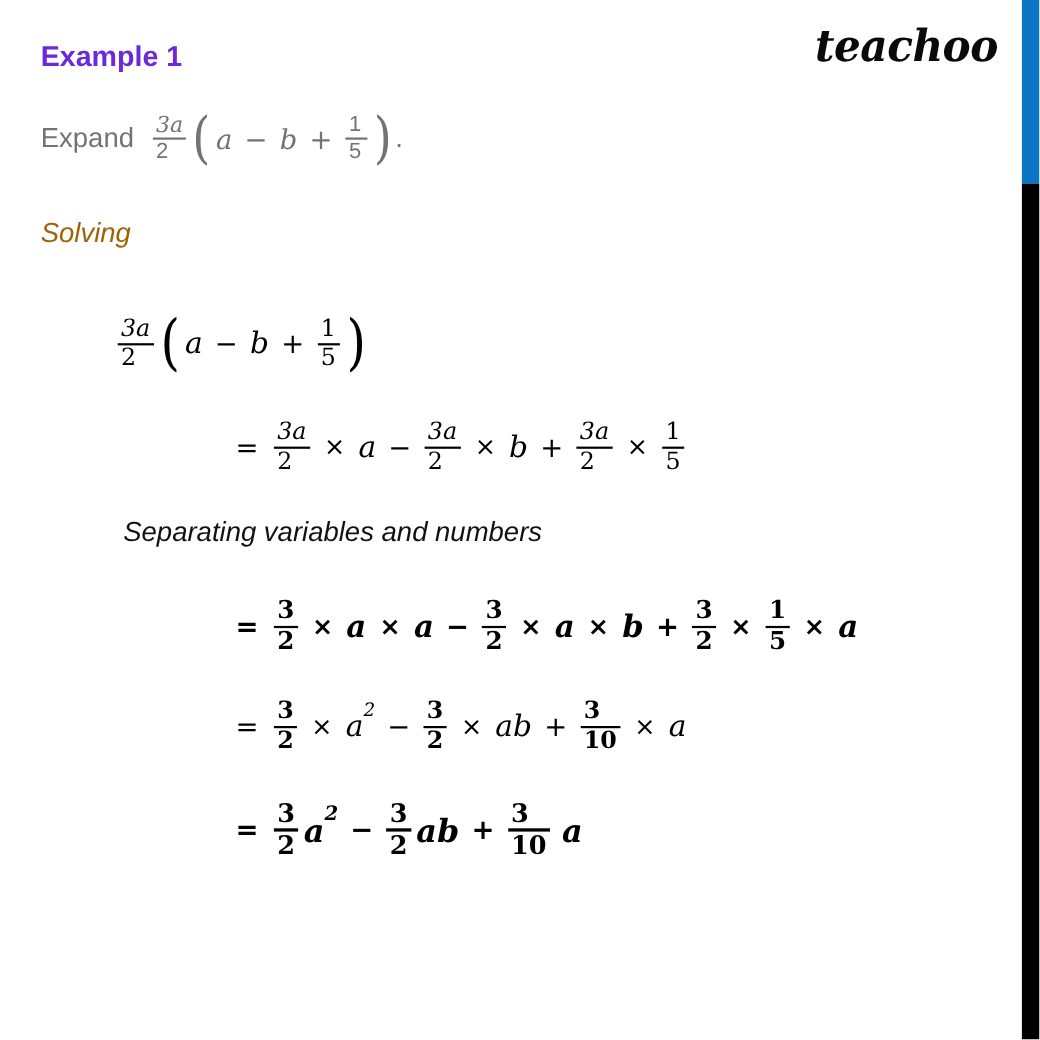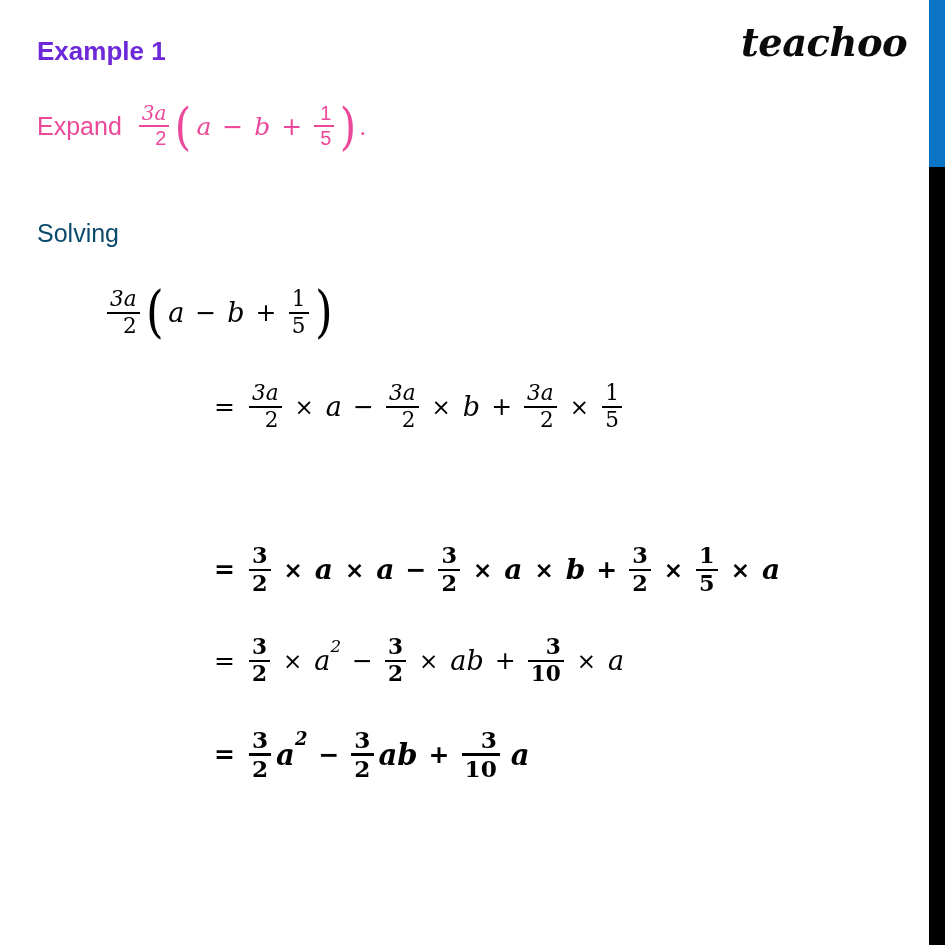--- a/index.html
+++ b/index.html
@@ -45,31 +45,32 @@
     position: absolute;
     left: 37px; top: 36px;
     font-size: 26px;
     font-weight: bold;
     color: #6d28d9;
   }
   #expand-line {
     position: absolute;
     left: 37px; top: 103px;
     font-size: 25px;
-    color: #ec4899;
+    color: #737373;
     display: flex;
     align-items: center;
     white-space: nowrap;
   }
   #expand-line .word { margin-right: 14px; }
   #solving-line {
     position: absolute;
-    left: 37px; top: 219px;
+    left: 37px; top: 198px;
     font-size: 25px;
-    color: #0c4a6e;
+    color: #a16207;
+    font-style: italic;
   }
   #sep-line {
     position: absolute;
     left: 112px; top: 470px;
     font-size: 25px;
     font-style: italic;
     color: #111111;
     white-space: nowrap;
   }
 
@@ -107,21 +108,21 @@
     line-height: 0;
     position: relative;
     top: -0.48em;
     font-style: italic;
   }
 
   
   .frac {
     display: inline-flex;
     flex-direction: column;
-    align-items: flex-end;
+    align-items: flex-start;
     vertical-align: middle;
     margin: 0 3px;
     font-size: 0.80em;
     line-height: 1.05;
   }
   .frac .num { padding: 0 3px 1px 3px; }
   .frac .den { padding: 1px 3px 0 3px; }
   .frac .bar {
     width: 100%;
     min-width: 20px;
@@ -226,20 +227,21 @@
       <span class="den">2</span>
     </span>
     <span class="times">×</span>
     <span class="frac">
       <span class="num">1</span>
       <span class="bar"></span>
       <span class="den">5</span>
     </span>
   </div>
 
+  <div id="sep-line">Separating variables and numbers</div>
 
   <div class="math bold" id="eq2">
     <span class="op eq">=</span>
     <span class="frac">
       <span class="num">3</span>
       <span class="bar"></span>
       <span class="den">2</span>
     </span>
     <span class="times">×</span>
     <span class="var">a</span>

